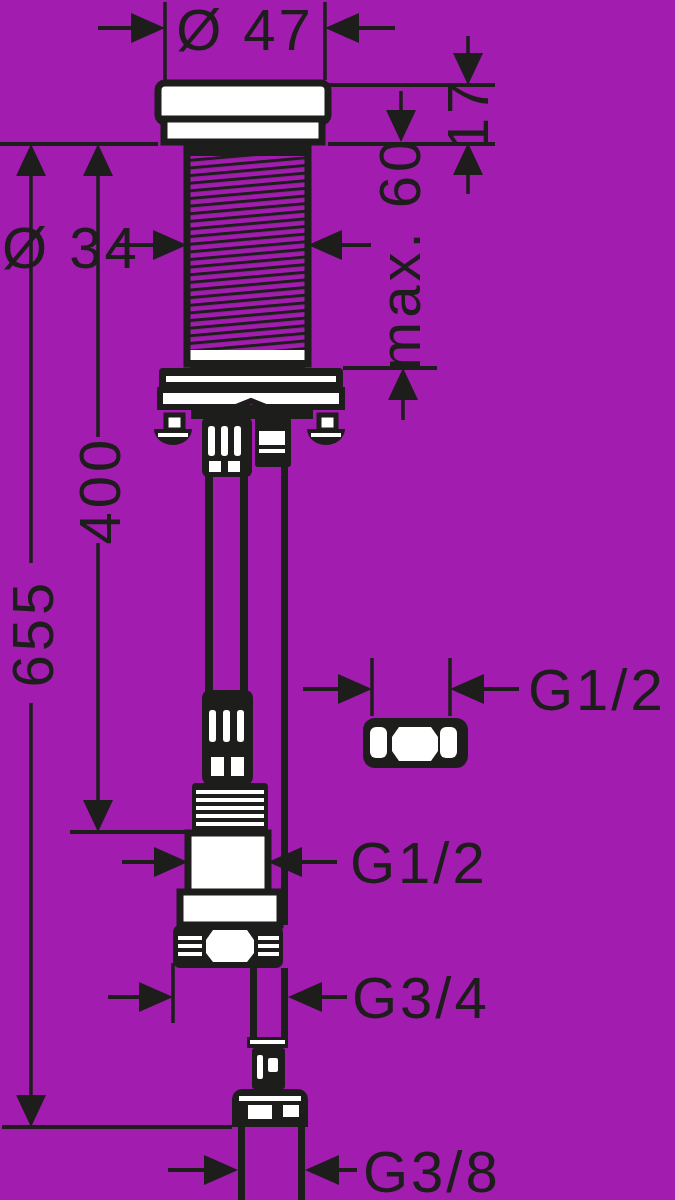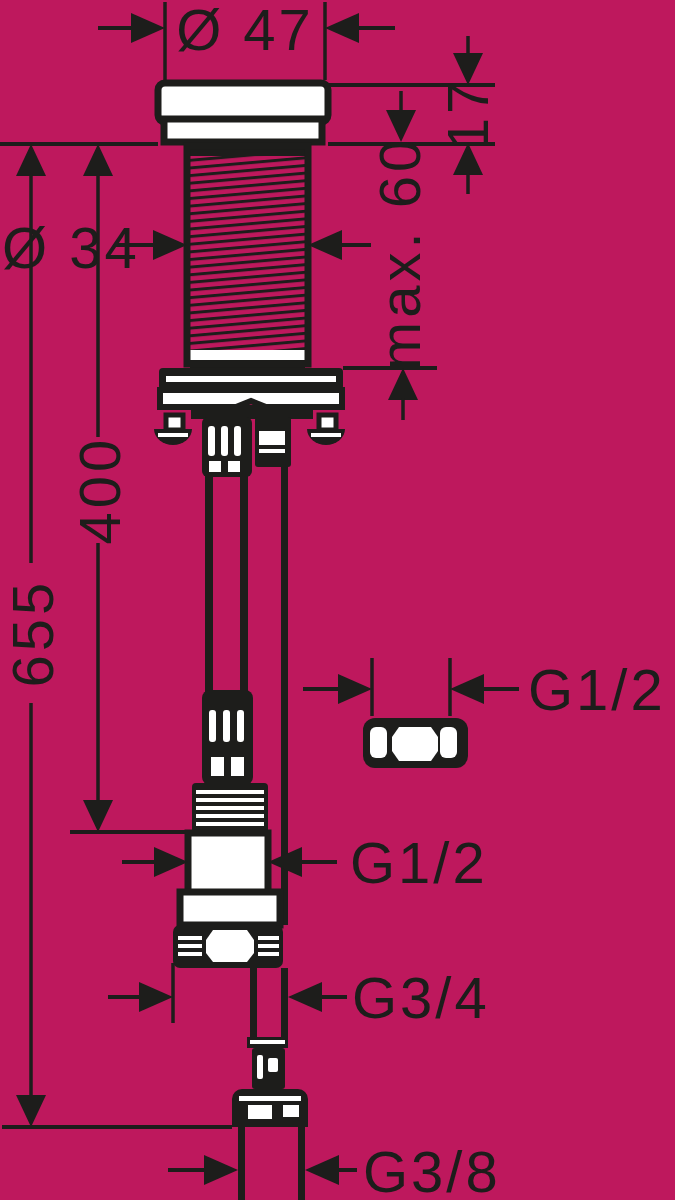--- a/index.html
+++ b/index.html
@@ -1,16 +1,16 @@
 <!DOCTYPE html>
 <html><head>
 <meta charset="utf-8">
 <style>
   html,body{margin:0;padding:0;background:#ffffff;}
-  .stage{position:relative;width:675px;height:1200px;background:#be185d;overflow:hidden;
+  .stage{position:relative;width:675px;height:1200px;background:#a21caf;overflow:hidden;
          font-family:"Liberation Sans", sans-serif;}
   svg{display:block;}
   text.dim{font-family:"Liberation Sans", sans-serif;
            font-size:58px;letter-spacing:3px;fill:#1d1d1b;font-weight:400;}
   text.dim-v{font-family:"Liberation Sans", sans-serif;
            font-size:58px;letter-spacing:4px;fill:#1d1d1b;font-weight:400;}
   .ln{stroke:#1d1d1b;stroke-width:3.5;fill:none;}
   .ln4{stroke:#1d1d1b;stroke-width:4;fill:none;}
   .outline{stroke:#1d1d1b;stroke-width:7;fill:#ffffff;}
   .blk{fill:#1d1d1b;stroke:none;}

